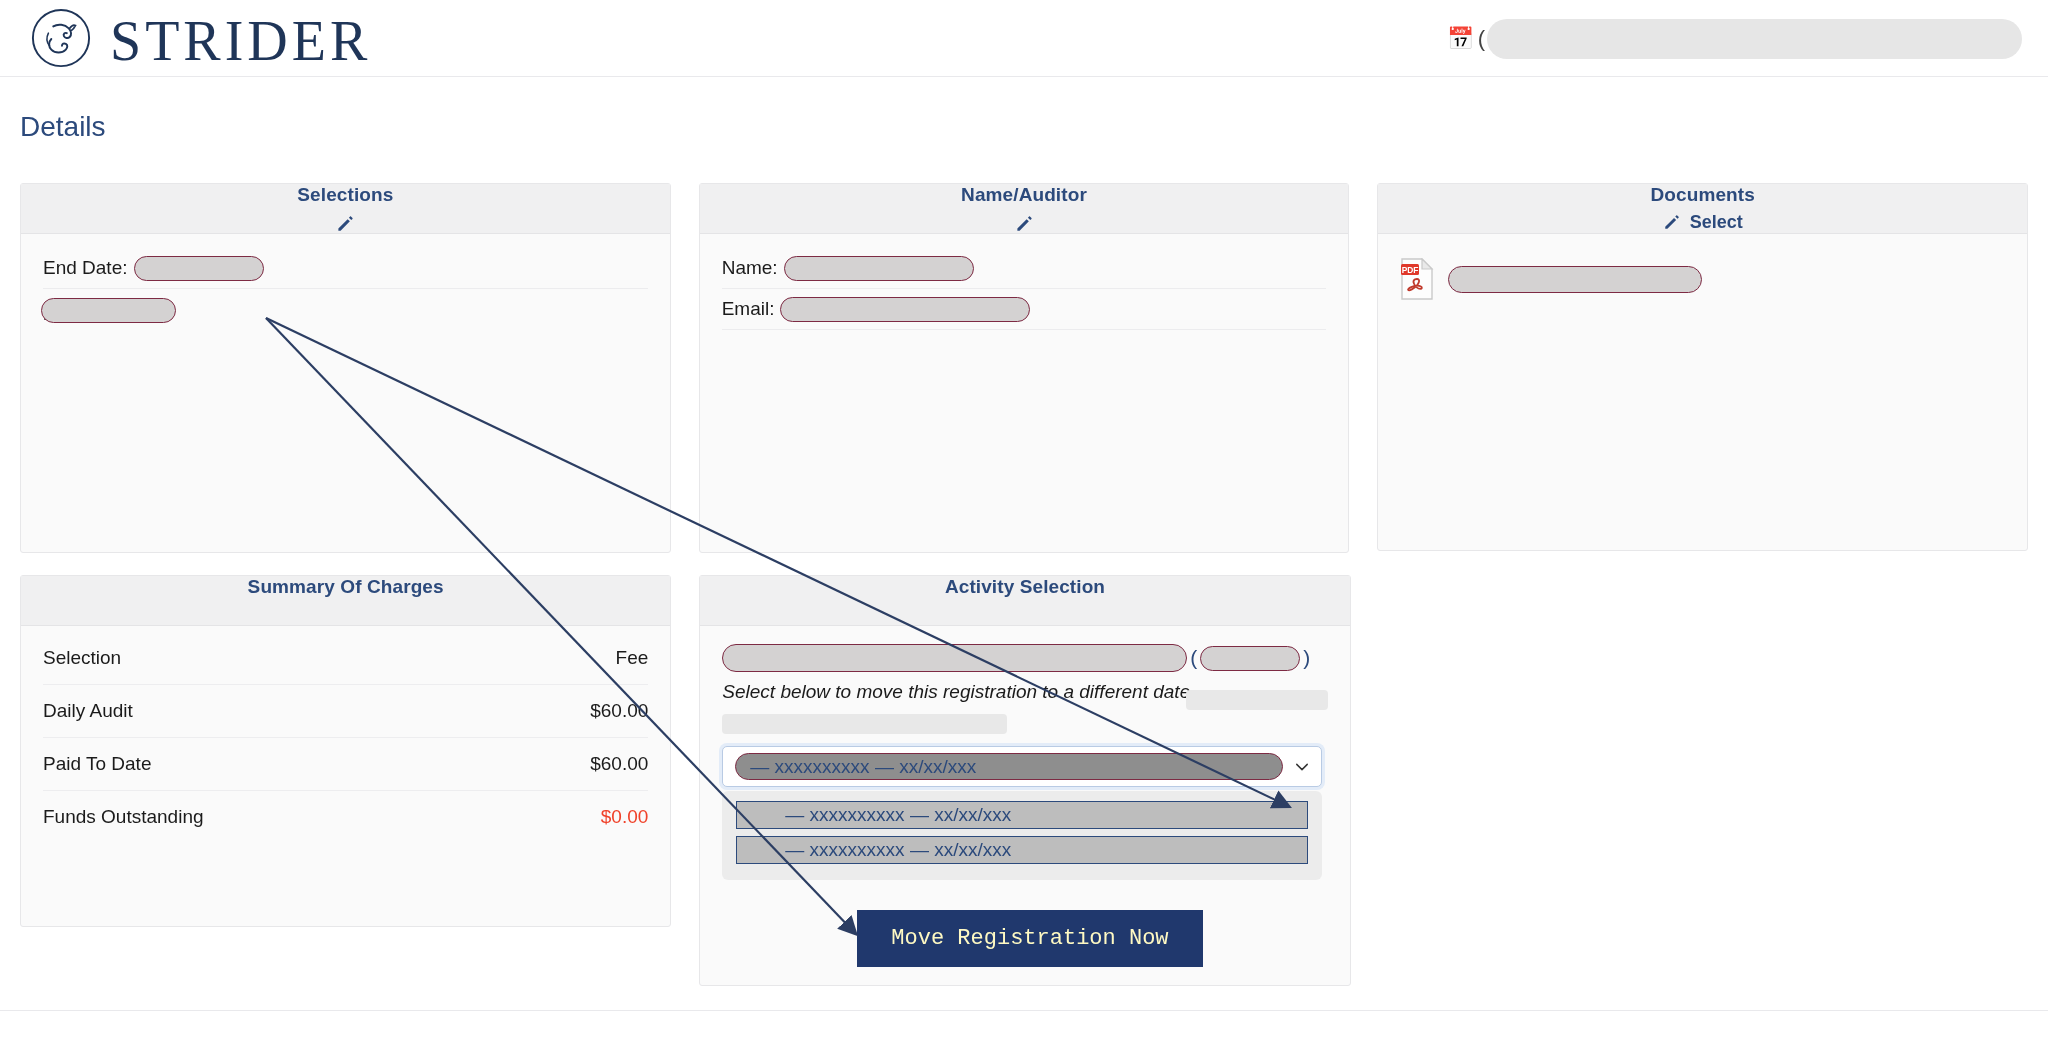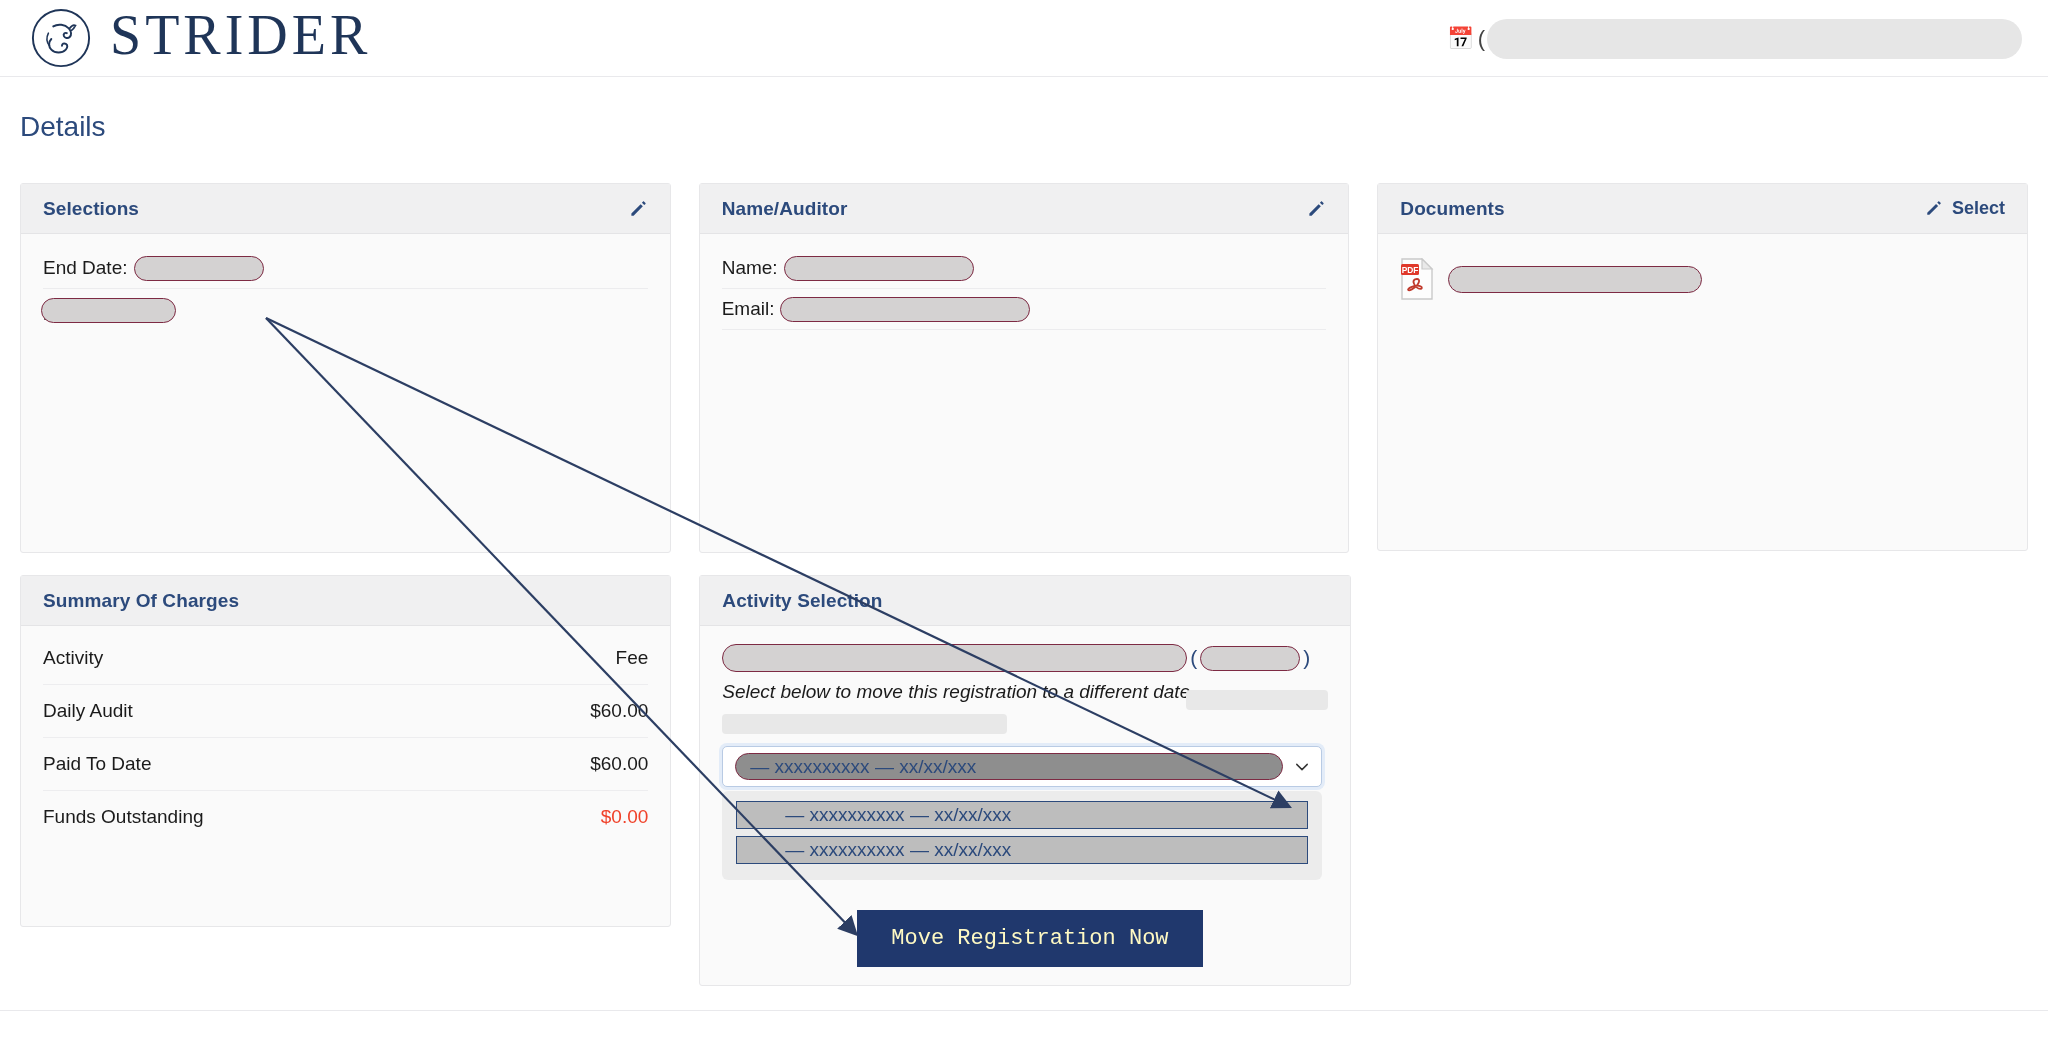--- a/index.html
+++ b/index.html
@@ -16,21 +16,21 @@
   
   .topbar {
     height: 77px;
     border-bottom: 1px solid #e9e9ec;
     display: flex;
     align-items: center;
     padding: 0 26px 0 30px;
     background: #fff;
     position: relative;
   }
-  .brand { display: flex; align-items: flex-start; gap: 18px; }
+  .brand { display: flex; align-items: flex-end; gap: 18px; }
   .brand-mark { width: 62px; height: 62px; flex: 0 0 62px; }
   .brand-word {
     font-family: "Liberation Serif", serif;
     font-size: 56px;
     letter-spacing: 4px;
     color: #1f3558;
     line-height: 1;
     font-weight: 400;
   }
   .topbar-right {
@@ -66,20 +66,21 @@
     min-width: 0;
   }
   .card-head {
     background: #f0f0f1;
     border-bottom: 1px solid #e4e4e6;
     height: 50px;
     display: flex;
     align-items: center;
     justify-content: space-between;
     padding: 0 22px 0 22px;
+    flex-direction: column;
   }
   .card-title {
     font-size: 19px;
     font-weight: 700;
     color: #2c4a7c;
     letter-spacing: .1px;
   }
   .card-body { padding: 14px 22px 18px 22px; }
 
   .head-action {
@@ -340,21 +341,21 @@
   <div class="grid-row second">
 
     <div class="card">
       <div class="card-head">
         <span class="card-title">Summary Of Charges</span>
       </div>
       <div class="card-body charges-body">
         <table class="tbl">
           <tbody>
             <tr>
-              <td>Activity</td>
+              <td>Selection</td>
               <td class="right">Fee</td>
             </tr>
             <tr>
               <td>Daily Audit</td>
               <td class="right">$60.00</td>
             </tr>
             <tr>
               <td>Paid To Date</td>
               <td class="right">$60.00</td>
             </tr>

